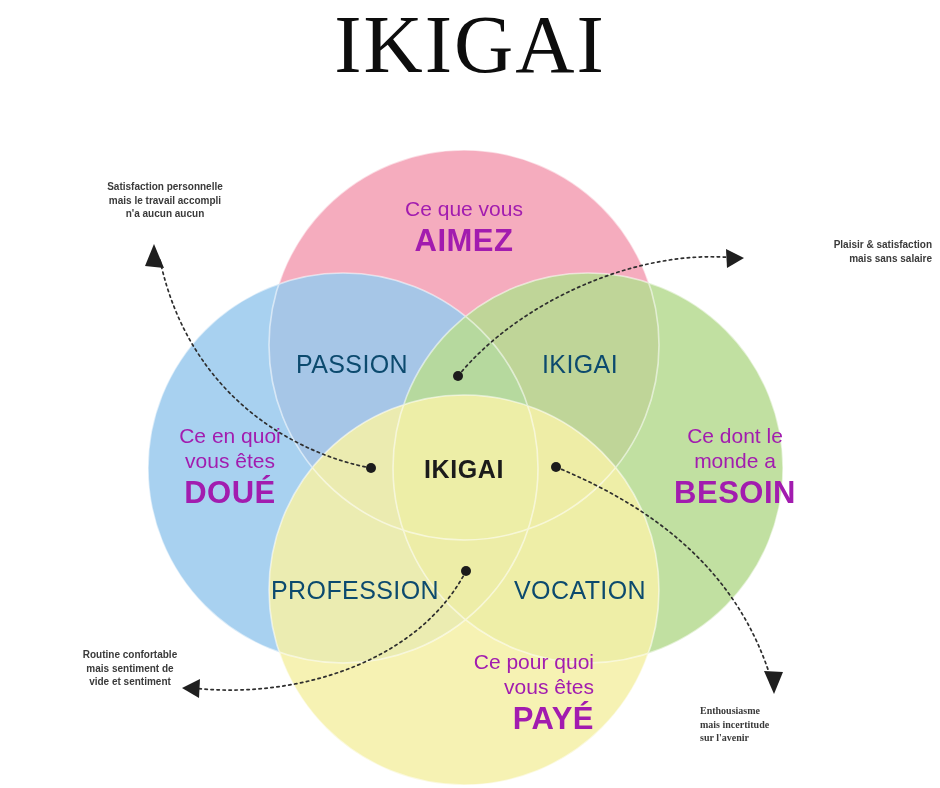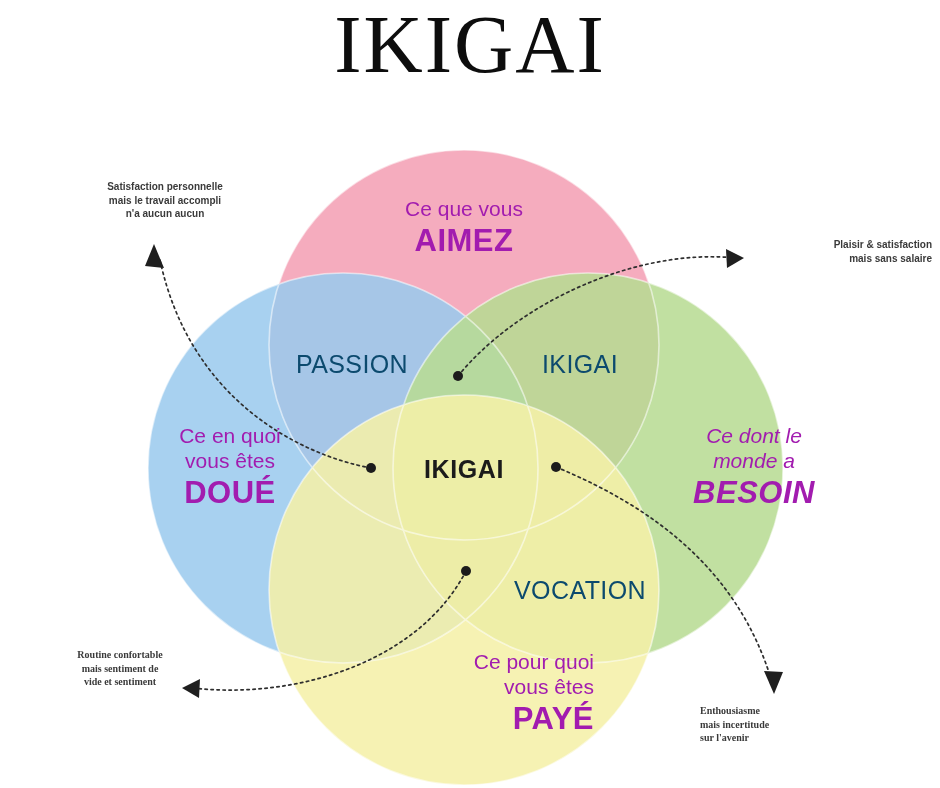--- a/index.html
+++ b/index.html
@@ -90,32 +90,32 @@
     font-weight: 700;
     line-height: 1.35;
     color: #3a3a3a;
     text-align: center;
     width: 210px;
   }
 
   
   #label-aimez   { left: 334px; top: 197px; }
   #label-doue    { left: 100px; top: 424px; }
-  #label-besoin  { left: 624px; top: 424px; font-style: italic; }
+  #label-besoin  { left: 605px; top: 424px; }
   #label-paye    { left: 334px; top: 650px; text-align: right; }
 
   #label-passion { left: 227px; top: 350px; }
   #label-mission { left: 455px; top: 350px; }
   #label-profession { left: 230px; top: 576px; }
   #label-vocation   { left: 455px; top: 576px; }
   #label-ikigai  { left: 364px; top: 455px; }
 
   #note-top-left     { left: 60px;  top: 180px; }
   #note-top-right    { left: 742px; top: 238px; text-align: right; width: 190px;}
-  #note-bottom-left  { left: 15px;  top: 648px; font-family: Liberation Serif, serif; }
+  #note-bottom-left  { left: 25px;  top: 648px; }
   #note-bottom-right { left: 700px; top: 704px; text-align: left; width: 180px; font-family: Liberation Serif, serif;}
 </style>
 </head>
 <body>
 
 <div id="page-title">IKIGAI</div>
 
 <div id="venn-stage">
 
   <svg id="venn-svg" viewBox="0 0 940 788">
@@ -185,20 +185,21 @@
   <div class="lbl circle-label" id="label-paye">
     <span>Ce pour quoi</span><br>
     <span>vous êtes</span>
     <span class="strong">PAYÉ</span>
   </div>
 
   <div class="lbl overlap-label" id="label-passion">PASSION</div>
 
   <div class="lbl overlap-label" id="label-mission">IKIGAI</div>
 
+  <div class="lbl overlap-label" id="label-profession">PROFESSION</div>
 
   <div class="lbl overlap-label" id="label-vocation">VOCATION</div>
 
   <div class="lbl center-label" id="label-ikigai">IKIGAI</div>
 
   <div class="note" id="note-top-left">
     <span>Satisfaction personnelle</span><br>
     <span>mais le travail accompli</span><br>
     <span>n'a aucun aucun</span>
   </div>

